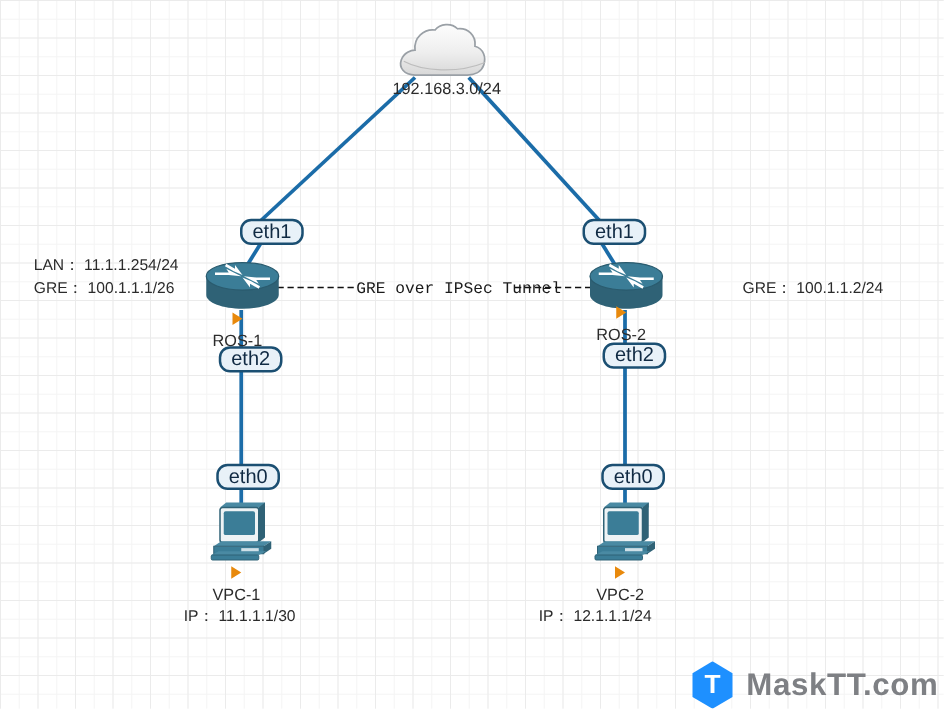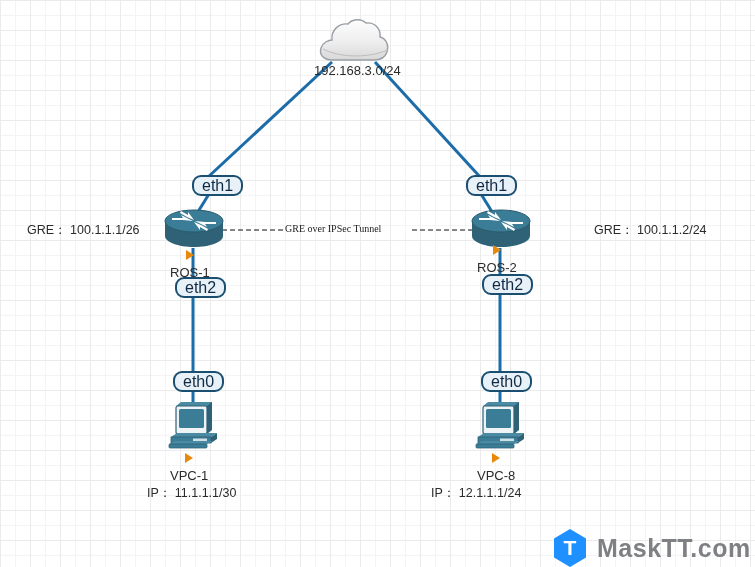--- a/index.html
+++ b/index.html
@@ -79,24 +79,24 @@
   .cloudlabel {
     position: absolute;
     white-space: nowrap;
     font-size: 13px;
     color: #2b2b2b;
     font-family: "Liberation Sans", sans-serif;
   }
   .tunnel-label {
     position: absolute;
     white-space: nowrap;
-    font-size: 10px;
+    font-size: 13px;
     color: #1a1a1a;
     background: transparent;
-    font-family: Liberation Serif, serif;
+    font-family: Liberation Mono, monospace;
   }
   
   #watermark {
     position: absolute;
     display: flex;
     align-items: center;
     gap: 10px;
   }
   #watermark .hex {
     position: relative;
@@ -189,20 +189,21 @@
     </svg>
   </div>
 
   <div class="devlabel" style="left:170px; top:250px;">
     <span class="tri"></span>
     <span>ROS-1</span>
   </div>
 
   <div class="port" style="left:175px; top:277px;">eth2</div>
 
+  <div class="anno" style="left:27px; top:203px;">LAN： 11.1.1.254/24</div>
   <div class="anno" style="left:27px; top:221px;">GRE： 100.1.1.1/26</div>
 
   <div class="port" style="left:466px; top:175px;">eth1</div>
 
   <div class="node" style="left:471px; top:209px;">
     <svg width="60" height="40" viewBox="0 0 60 40" xmlns="http://www.w3.org/2000/svg">
       <path d="M1 12 L1 27 C1 33 14 38 30 38 C46 38 59 33 59 27 L59 12 Z" fill="#2f6276"></path>
       <ellipse cx="30" cy="12" rx="29" ry="11" fill="#3b7d97"></ellipse>
       <ellipse cx="30" cy="12" rx="29" ry="11" fill="none" stroke="#2a5b6e" stroke-width="1"></ellipse>
       <g fill="#ffffff">
@@ -265,21 +266,21 @@
       <path d="M50 33 L50 39 L44 43 L44 37 Z" fill="#2f6276"></path>
       <rect x="4" y="37" width="40" height="6" fill="#3b7d97" stroke="#2f6276" stroke-width="0.8"></rect>
       <rect x="26" y="38.5" width="14" height="3" fill="#cfe0e7"></rect>
       <path d="M2 44 L8 41 L46 41 L40 44 Z" fill="#4a8aa3"></path>
       <rect x="2" y="44" width="38" height="4" rx="1" fill="#3b7d97" stroke="#2f6276" stroke-width="0.8"></rect>
     </svg>
   </div>
 
   <div class="devlabel" style="left:477px; top:453px;">
     <span class="tri"></span>
-    <span>VPC-8</span>
+    <span>VPC-2</span>
   </div>
 
   <div class="anno" style="left:431px; top:484px;">IP： 12.1.1.1/24</div>
 
   <div id="watermark" style="left:553px; top:529px;">
     <span class="hex">
       <svg width="34" height="38" viewBox="0 0 34 38" xmlns="http://www.w3.org/2000/svg">
         <polygon points="17,0 33,9.5 33,28.5 17,38 1,28.5 1,9.5" fill="#1e90ff"></polygon>
       </svg>
       <span class="t">T</span>

